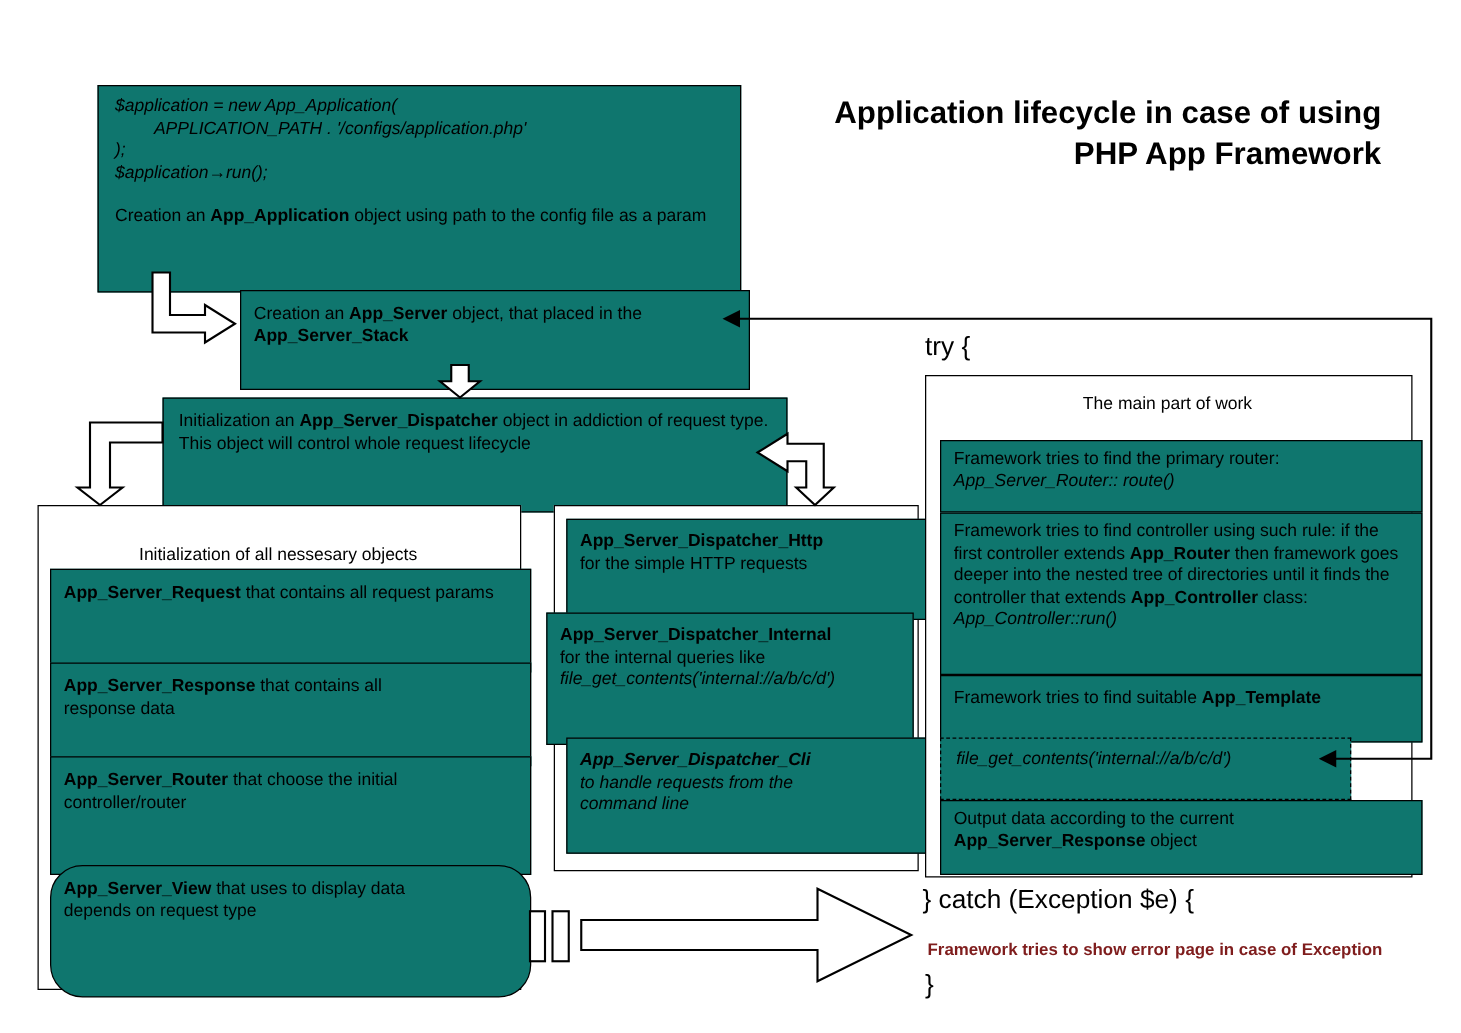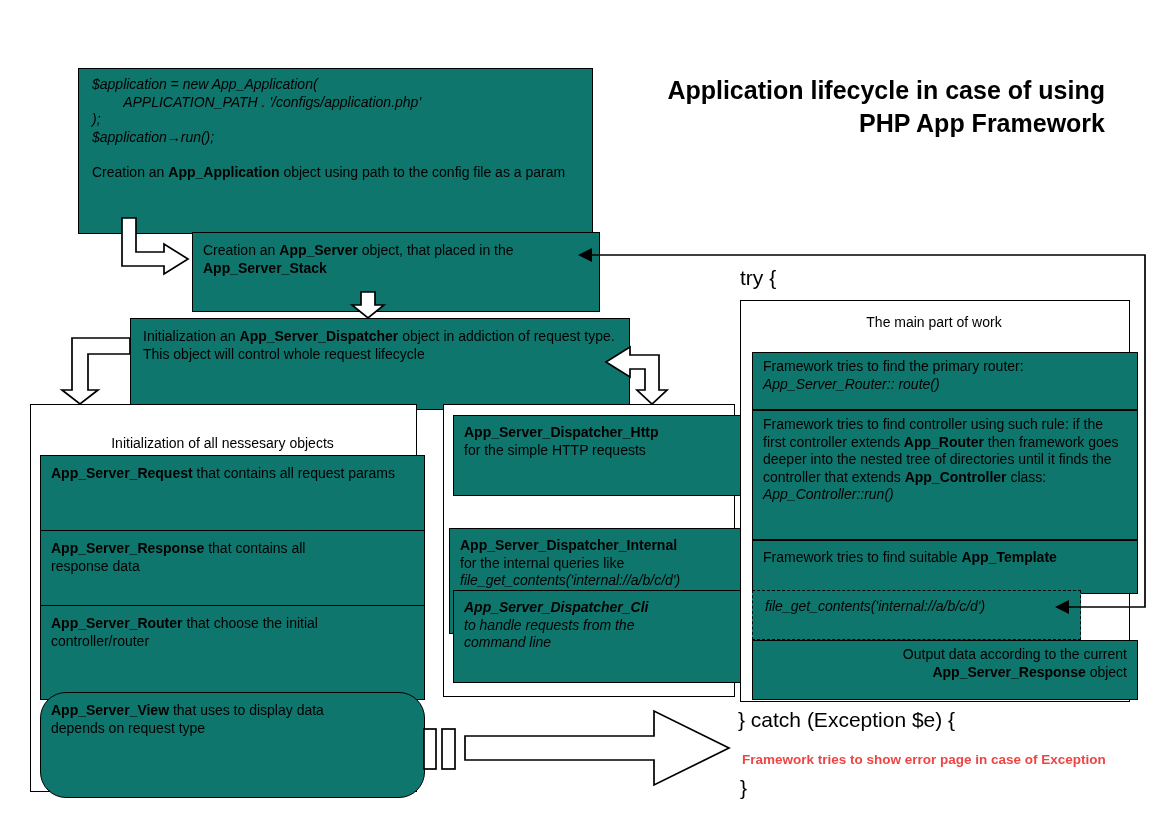--- a/index.html
+++ b/index.html
@@ -38,35 +38,35 @@
 
   <div class="group" style="left:30px;top:404px;width:385px;height:386px;"></div>
   <div class="label center" style="left:30px;top:435px;width:385px;">Initialization of all nessesary objects</div>
   <div class="box" style="left:40px;top:455px;width:363px;height:63px;padding:9px 10px;"><span class="b">App_Server_Request</span><span> that contains all request params</span></div>
   <div class="box" style="left:40px;top:530px;width:363px;height:63px;padding:9px 10px;"><span class="b">App_Server_Response</span><span> that contains all</span><br><span>response data</span></div>
   <div class="box" style="left:40px;top:605px;width:363px;height:75px;padding:9px 10px;"><span class="b">App_Server_Router</span><span> that choose the initial</span><br><span>controller/router</span></div>
   <div class="box" style="left:40px;top:692px;width:363px;height:86px;padding:9px 10px;border-radius:26px;"><span class="b">App_Server_View</span><span> that uses to display data</span><br><span>depends on request type</span></div>
 
   <div class="group" style="left:443px;top:404px;width:290px;height:291px;"></div>
   <div class="box" style="left:453px;top:415px;width:272px;height:63px;padding:8px 10px;"><span class="b">App_Server_Dispatcher_Http</span><br><span>for the simple HTTP requests</span></div>
-  <div class="box" style="left:449px;top:490px;width:272px;height:88px;padding:8px 10px;margin-top:38px;"><span class="b">App_Server_Dispatcher_Internal</span><br><span>for the internal queries like</span><br><span class="i">file_get_contents('internal://a/b/c/d')</span></div>
+  <div class="box" style="left:437px;top:490px;width:272px;height:88px;padding:8px 10px;"><span class="b">App_Server_Dispatcher_Internal</span><br><span>for the internal queries like</span><br><span class="i">file_get_contents('internal://a/b/c/d')</span></div>
   <div class="box" style="left:453px;top:590px;width:272px;height:75px;padding:8px 10px;font-style:italic;"><span class="b">App_Server_Dispatcher_Cli</span><br><span>to handle requests from the</span><br><span>command line</span></div>
 
   <div class="brace" style="left:740px;top:266px;">try {</div>
 
   <div class="group" style="left:740px;top:300px;width:388px;height:400px;"></div>
   <div class="label center" style="left:740px;top:314px;width:388px;">The main part of work</div>
   <div class="box" style="left:752px;top:352px;width:364px;height:46px;padding:5px 10px;"><span>Framework tries to find the primary router:</span><br><span class="i">App_Server_Router:: route()</span></div>
   <div class="box" style="left:752px;top:410px;width:364px;height:118px;padding:5px 10px;"><span>Framework tries to find controller using such rule: if the first controller extends </span><span class="b">App_Router</span><span> then framework goes deeper into the nested tree of directories until it finds the controller that extends </span><span class="b">App_Controller</span><span> class:</span><br><span class="i">App_Controller::run()</span></div>
   <div class="box" style="left:752px;top:540px;width:364px;height:36px;padding:8px 10px;"><span>Framework tries to find suitable </span><span class="b">App_Template</span></div>
   <div class="box dashed" style="left:752px;top:590px;width:303px;height:34px;padding:7px 12px;"><span class="i">file_get_contents('internal://a/b/c/d')</span></div>
-  <div class="box" style="left:752px;top:640px;width:364px;height:48px;padding:5px 10px;text-align:right;"><span>Output data according to the current</span><br><span class="b">App_Server_Response</span><span> object</span></div>
+  <div class="box" style="left:752px;top:640px;width:364px;height:48px;padding:5px 10px;"><span>Output data according to the current</span><br><span class="b">App_Server_Response</span><span> object</span></div>
 
   <div class="brace" style="left:738px;top:708px;">} catch (Exception $e) {</div>
-  <div class="errmsg" style="left: 742px; top: 752px; color: #ef4444;">Framework tries to show error page in case of Exception</div>
+  <div class="errmsg" style="left: 742px; top: 752px; color: #7f1d1d;">Framework tries to show error page in case of Exception</div>
   <div class="brace" style="left:740px;top:776px;">}</div>
 
   <svg class="arrows" width="1169" height="826" viewBox="0 0 1169 826">
 
     <polygon class="block" points="122,218 122,266 164,266 164,274 188,259 164,244 164,252 136,252 136,218"></polygon>
 
     <polygon class="block" points="361,292 375,292 375,305 384,305 368,318 352,305 361,305"></polygon>
 
     <polygon class="block" points="130,338 72,338 72,390 62,390 80,404 98,390 88,390 88,354 130,354"></polygon>
 

